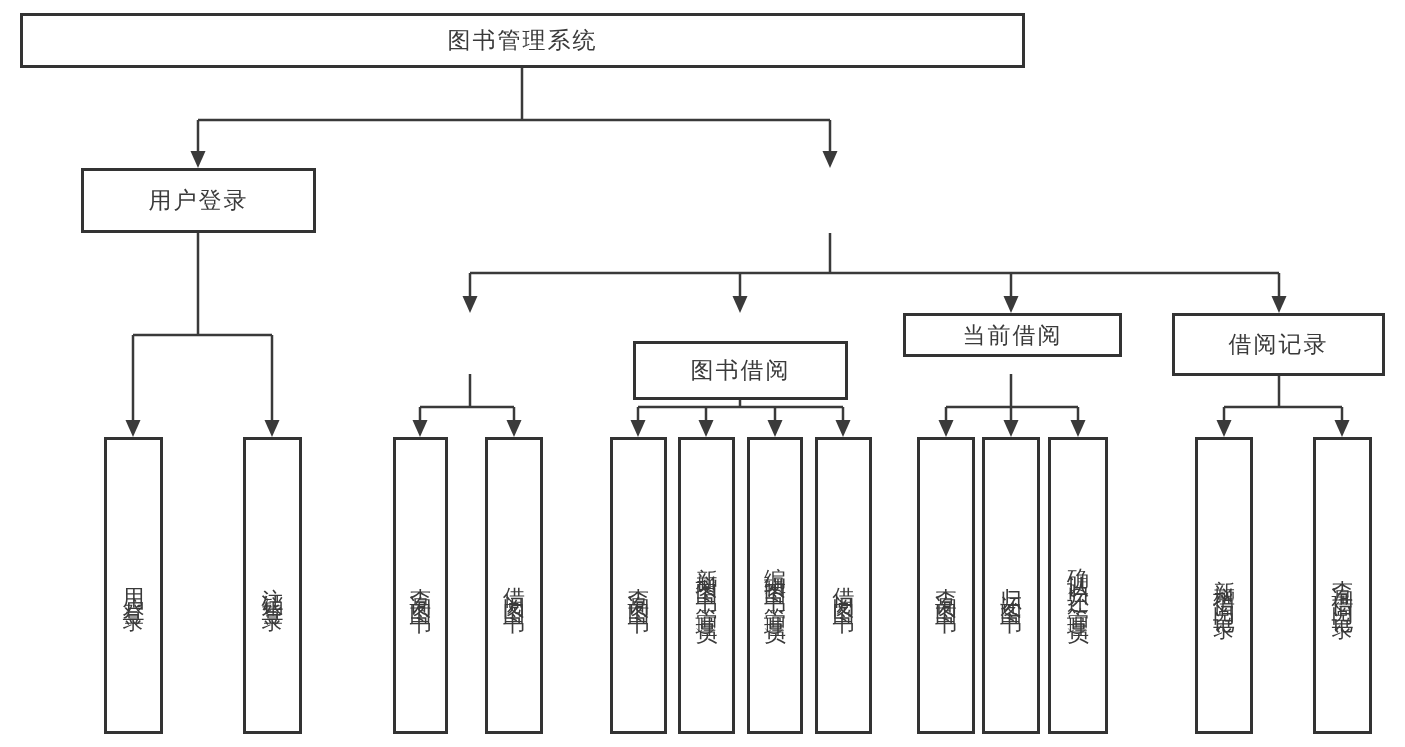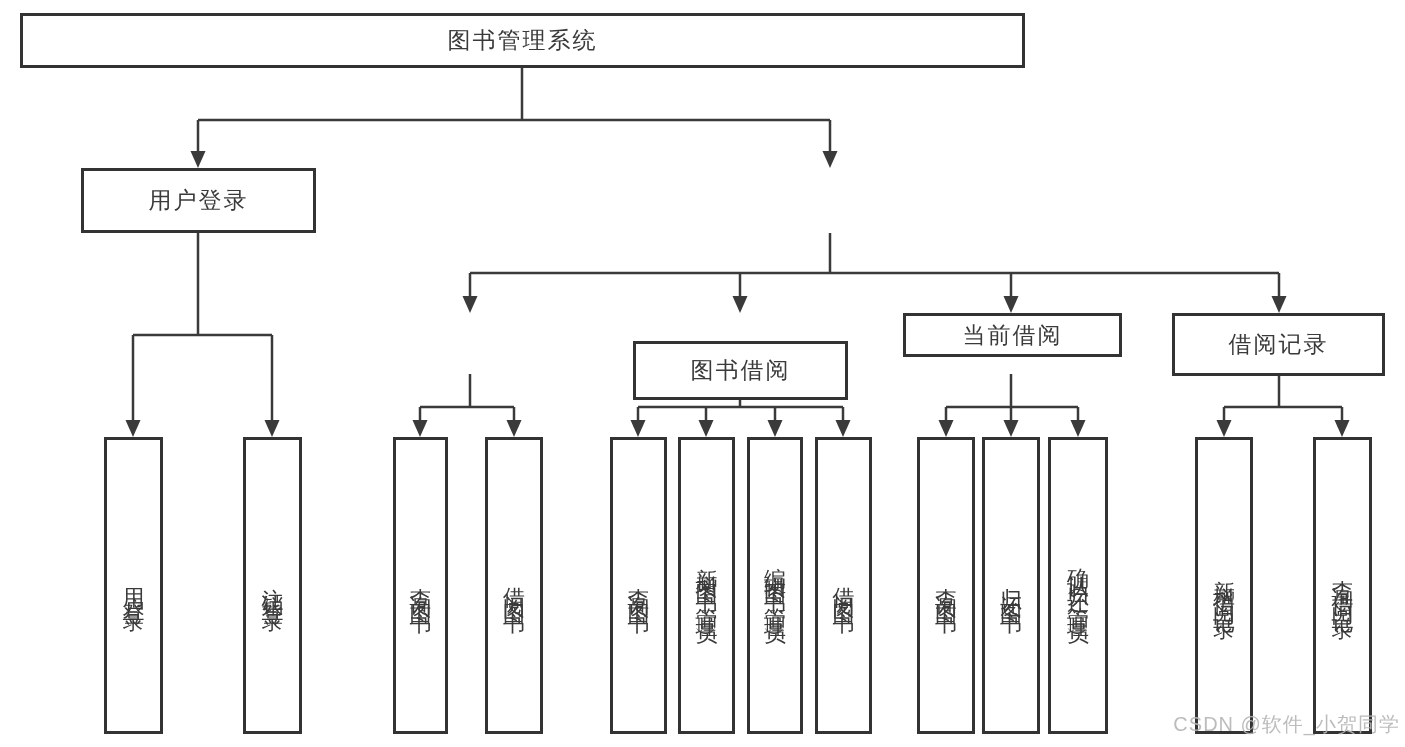--- a/index.html
+++ b/index.html
@@ -117,14 +117,13 @@
   <div class="node leaf" style="left:747px; top:437px; width:56px; height:297px;">编辑图书（管理员）</div>
   <div class="node leaf" style="left:815px; top:437px; width:57px; height:297px;">借阅图书</div>
 
   <div class="node leaf" style="left:917px; top:437px; width:58px; height:297px;">查询图书</div>
   <div class="node leaf" style="left:982px; top:437px; width:58px; height:297px;">归还图书</div>
   <div class="node leaf" style="left:1048px; top:437px; width:60px; height:297px;">确认归还（管理员）</div>
 
   <div class="node leaf" style="left:1195px; top:437px; width:58px; height:297px;">新增借阅记录</div>
   <div class="node leaf" style="left:1313px; top:437px; width:59px; height:297px;">查询借阅记录</div>
 
-  <div class="watermark">CSDN @软件_小贺同学</div>
 </div>
 
 </body></html>

